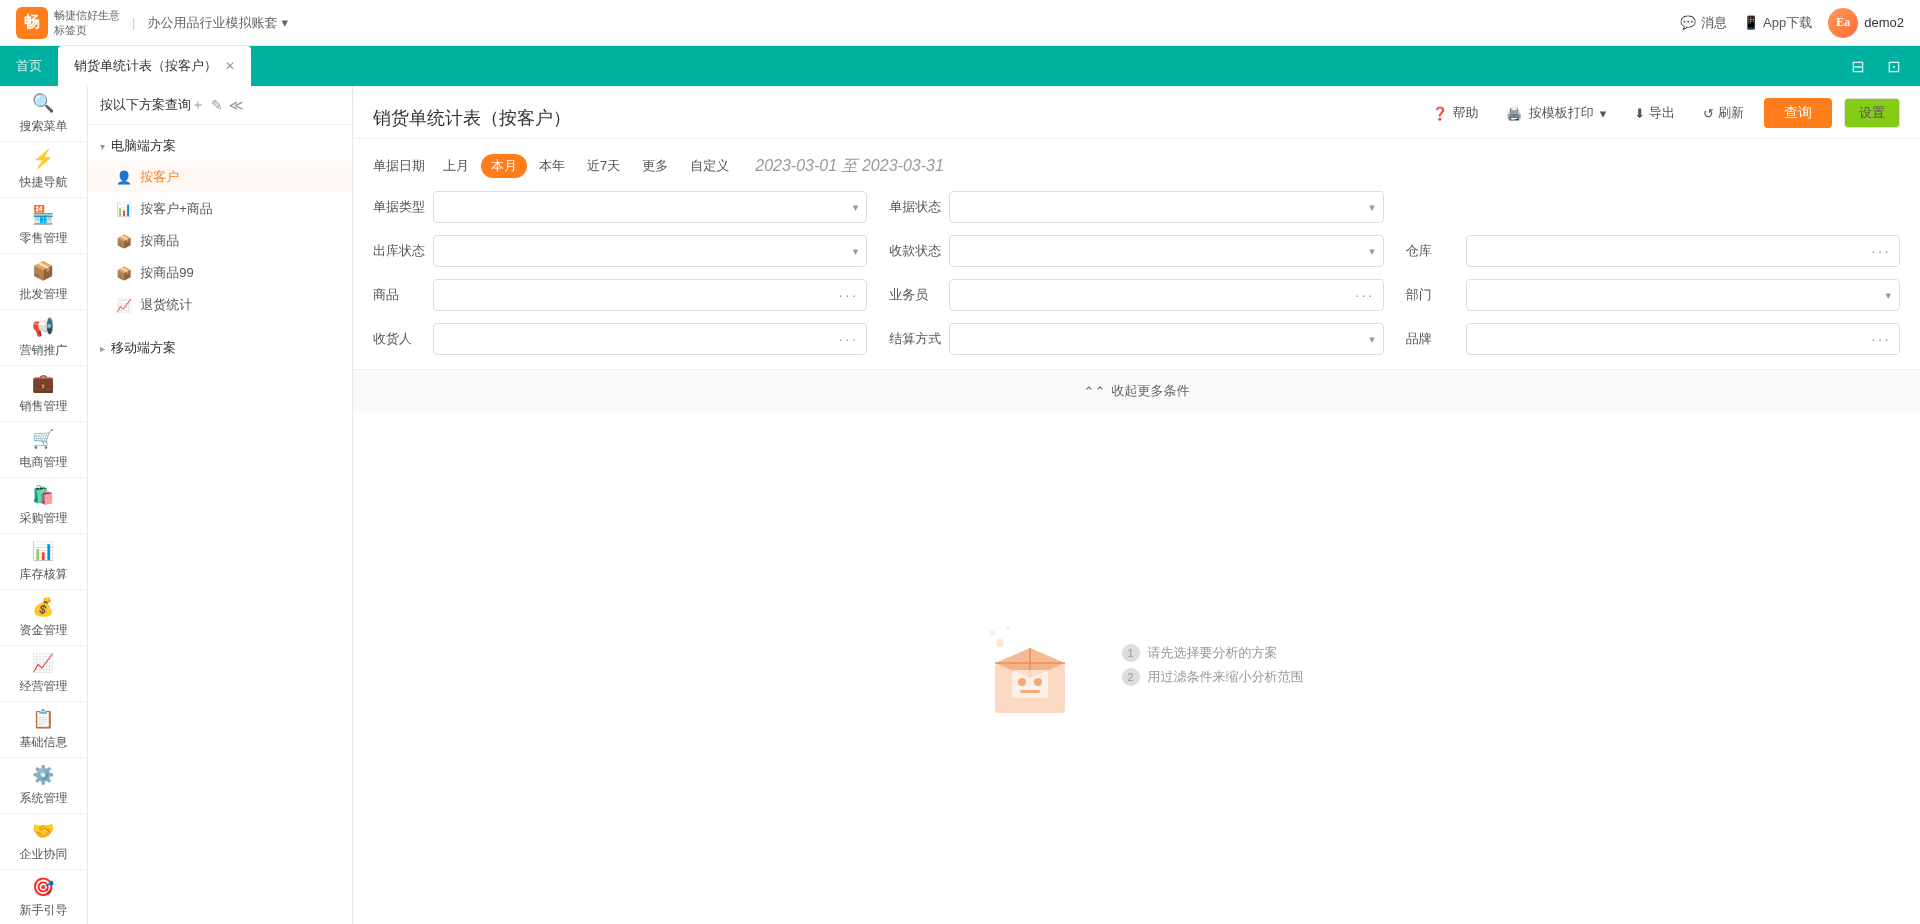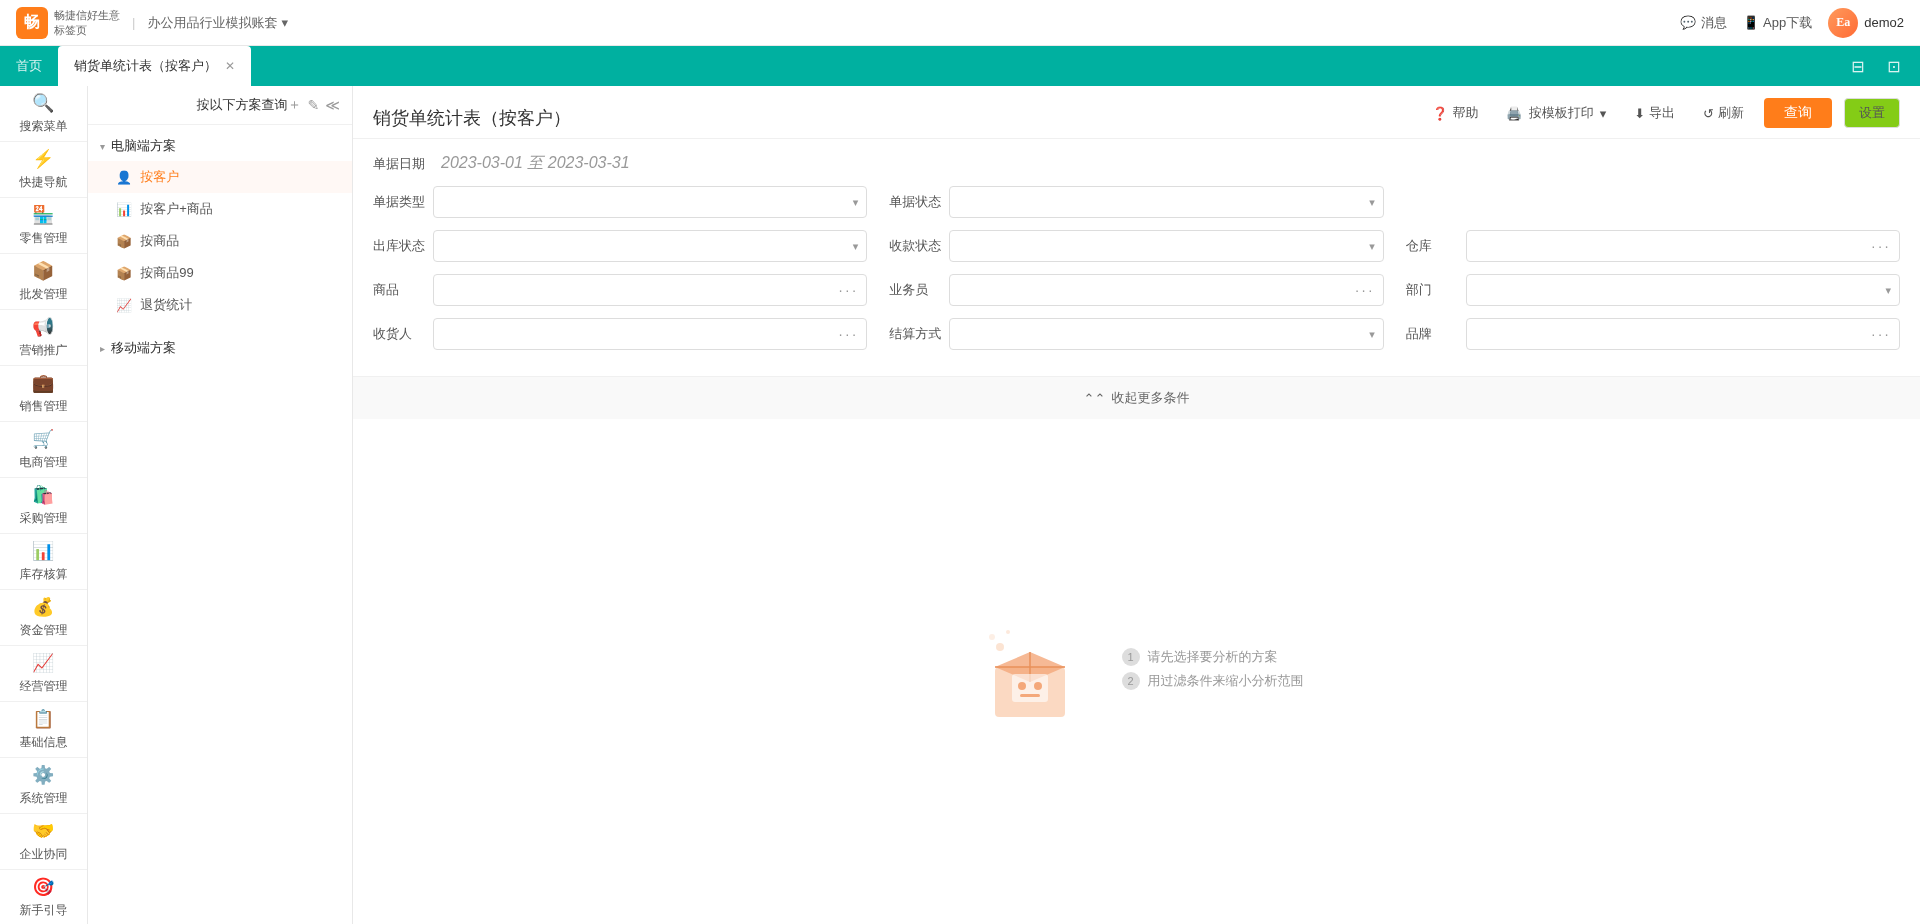--- a/index.html
+++ b/index.html
@@ -181,21 +181,21 @@
       width: 265px;
       background: #fff;
       border-right: 1px solid #e8e8e8;
       display: flex;
       flex-direction: column;
       flex-shrink: 0;
     }
     .scheme-panel-header {
       display: flex;
       align-items: center;
-      justify-content: flex-end;
+      justify-content: flex-start;
       padding: 10px 12px;
       border-bottom: 1px solid #f0f0f0;
       font-size: 12px;
       color: #666;
     }
     .scheme-header-title {
       font-size: 13px;
       color: #333;
       font-weight: 500;
     }
@@ -302,21 +302,21 @@
       padding: 14px 20px;
       flex-shrink: 0;
     }
     .filter-row {
       display: grid;
       grid-template-columns: 1fr 1fr 1fr;
       gap: 22px;
       margin-bottom: 12px;
       align-items: center;
     }
-    .filter-row:last-child { margin-bottom: 12px; }
+    .filter-row:last-child { margin-bottom: 0; }
     .filter-field {
       display: flex;
       align-items: center;
       gap: 8px;
     }
     .filter-label {
       font-size: 13px;
       color: #555;
       white-space: nowrap;
       min-width: 52px;
@@ -617,20 +617,28 @@
           <button class="settings-btn">
             <span>设置</span>
           </button>
         </div>
       </div>
 
       <div class="filter-area">
 
         <div class="date-filter-row">
           <span class="date-label">单据日期</span>
+          <div class="date-tabs">
+            <div class="date-tab">上月</div>
+            <div class="date-tab active">本月</div>
+            <div class="date-tab">本年</div>
+            <div class="date-tab">近7天</div>
+            <div class="date-tab">更多</div>
+            <div class="date-tab">自定义</div>
+          </div>
           <span class="date-range-text">2023-03-01 至 2023-03-31</span>
         </div>
 
         <div class="filter-row">
           <div class="filter-field">
             <span class="filter-label">单据类型</span>
             <div class="filter-input">
               <span></span>
               <span class="filter-input-arrow">▾</span>
             </div>

